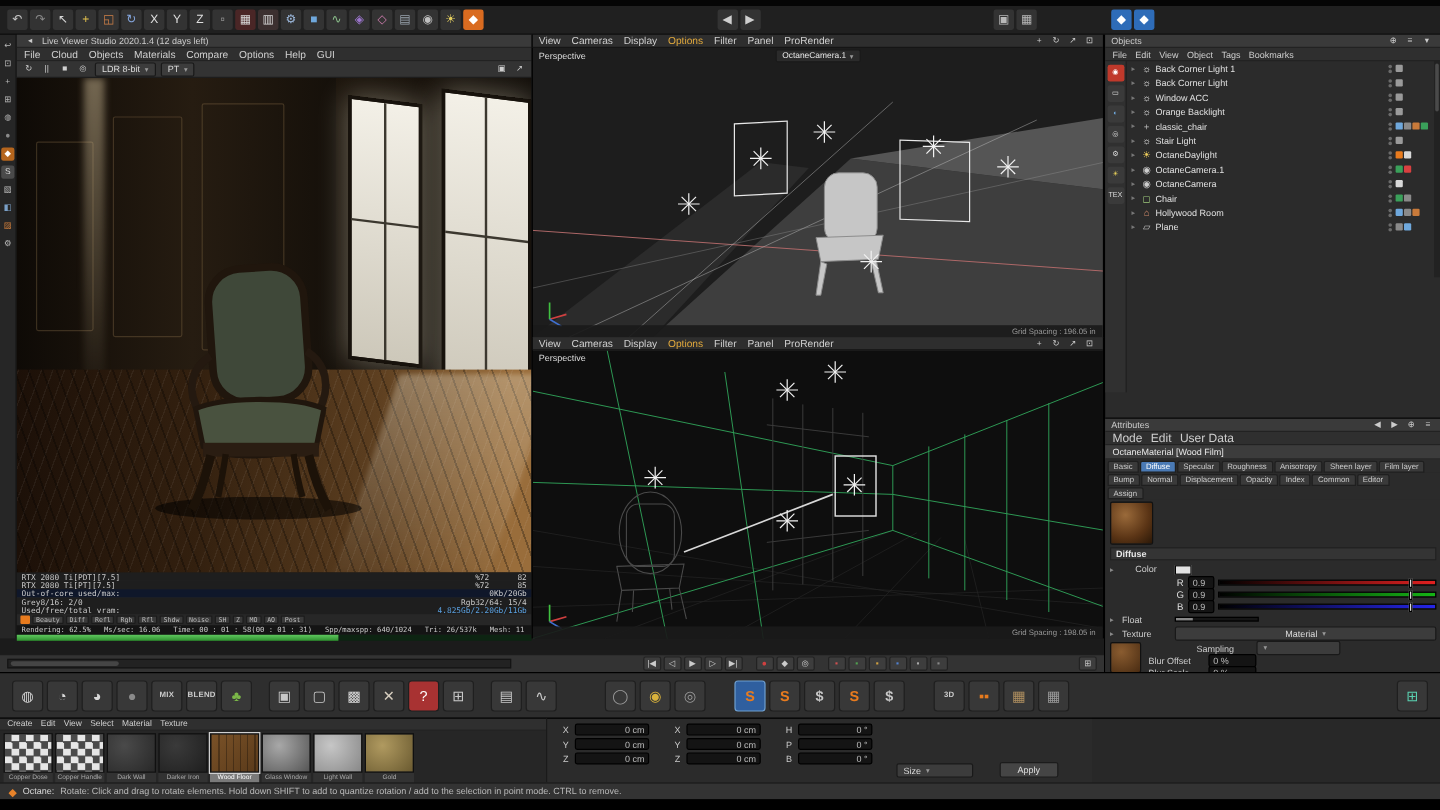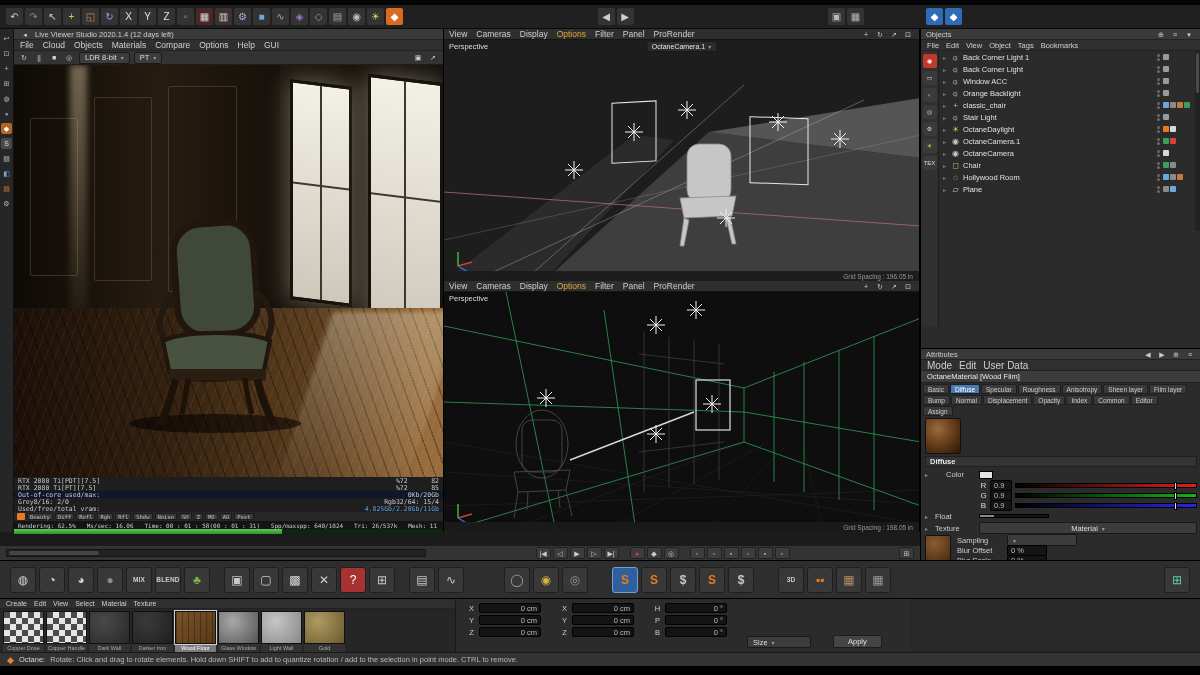--- a/index.html
+++ b/index.html
@@ -730,21 +730,21 @@
         </div>
         <div class="attr-row">
           <span class="caret">▸</span>
           <span style="width:40px;">Texture</span>
           <span class="dd" style="flex:1;justify-content:center;">Material</span>
         </div>
         <div style="display:flex;gap:6px;align-items:flex-start;margin-top:1px;">
           <div class="tex-swatch"></div>
           <div style="flex:1;">
             <div class="attr-row" style="height:10px;">
-              <span style="width:46px;">Sampling</span>
+              <span style="width:46px;margin-left:40px;">Sampling</span>
               <span class="dd" style="width:70px;"></span>
             </div>
             <div class="attr-row" style="height:10px;">
               <span style="width:46px;">Blur Offset</span>
               <span class="field" style="width:40px;">0 %</span>
             </div>
             <div class="attr-row" style="height:10px;">
               <span style="width:46px;">Blur Scale</span>
               <span class="field" style="width:40px;">0 %</span>
             </div>

